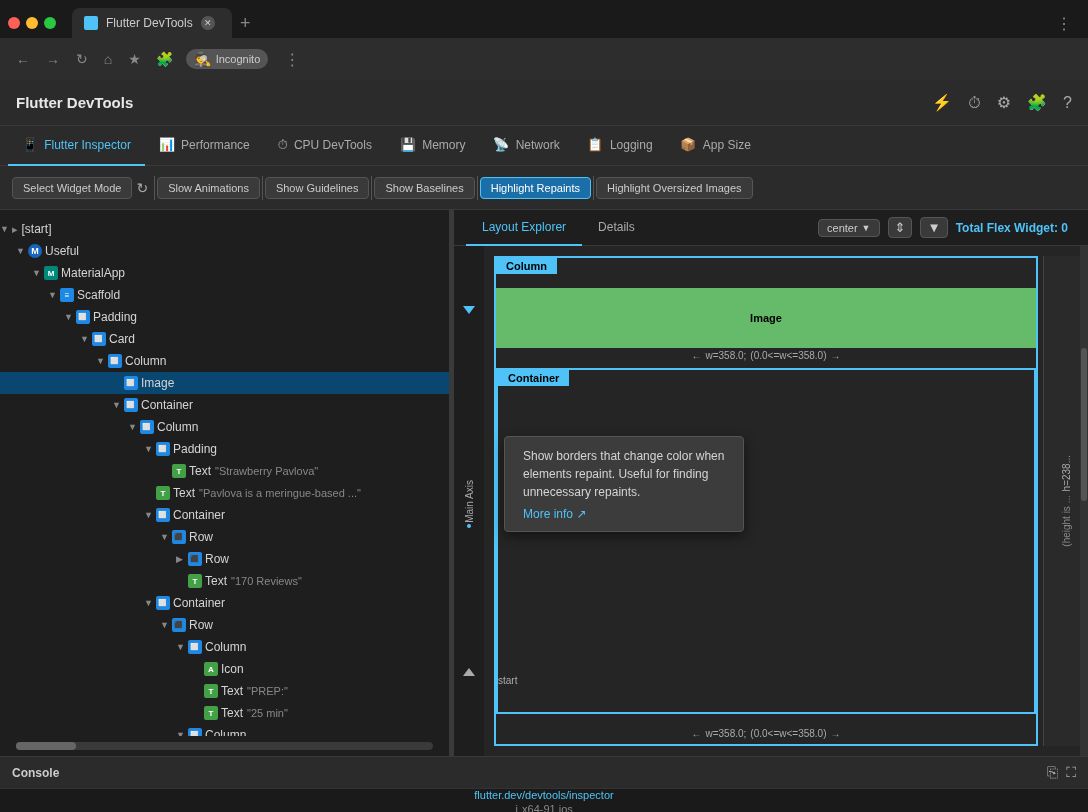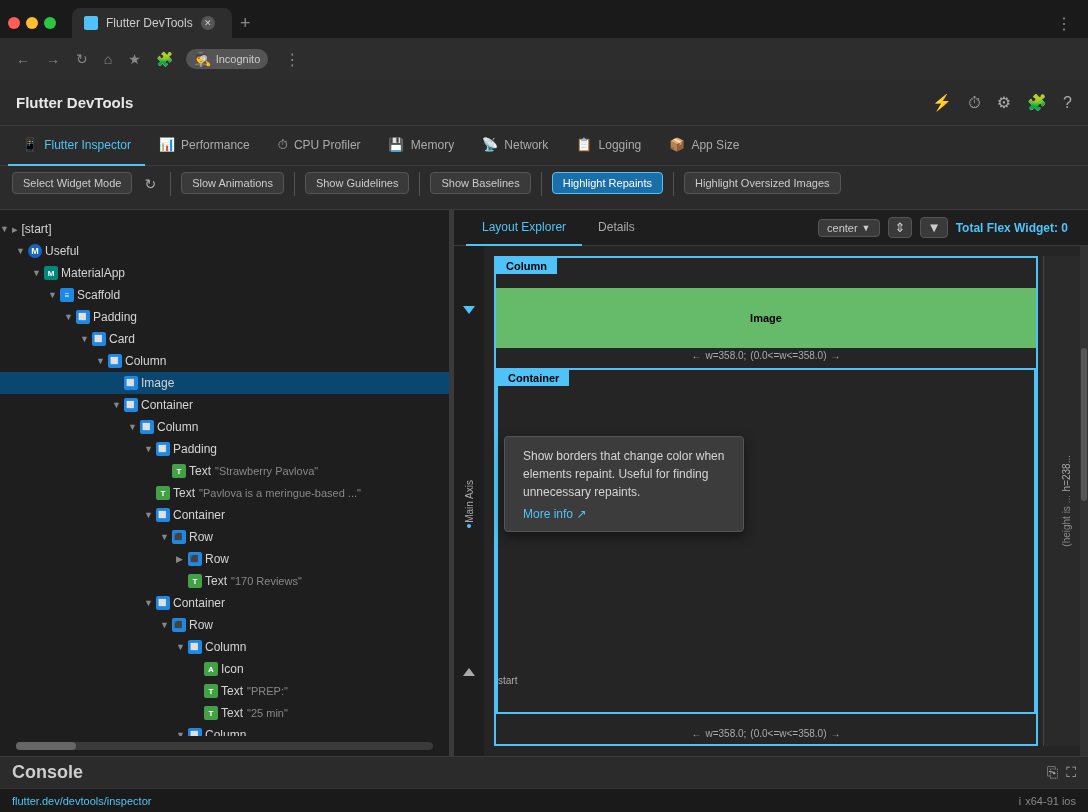--- a/index.html
+++ b/index.html
@@ -25,21 +25,21 @@
     .header-icons { display: flex; gap: 16px; align-items: center; }
     .header-icon-btn { background: none; border: none; color: #aaa; cursor: pointer; font-size: 16px; }
 
     
     .main-tabs { background: #2b2b2b; display: flex; align-items: center; border-bottom: 1px solid #3a3a3a; height: 40px; padding: 0 8px; }
     .main-tab { padding: 0 14px; height: 40px; display: flex; align-items: center; gap: 6px; cursor: pointer; font-size: 12px; color: #aaa; border-bottom: 2px solid transparent; white-space: nowrap; }
     .main-tab.active { color: #4fc3f7; border-bottom-color: #4fc3f7; }
     .main-tab-icon { font-size: 13px; }
 
     
-    .inspector-toolbar { background: #2b2b2b; display: flex; align-items: flex-start; padding: 6px 12px; gap: 8px; border-bottom: 1px solid #3a3a3a; height: 44px; flex-wrap: nowrap; overflow: hidden; }
+    .inspector-toolbar { background: #2b2b2b; display: flex; align-items: center; padding: 6px 12px; border-bottom: 1px solid #3a3a3a; height: 44px; flex-wrap: nowrap; overflow: hidden; }
     .toolbar-btn { background: #3a3a3a; border: 1px solid #555; border-radius: 4px; color: #ccc; padding: 4px 10px; font-size: 11px; cursor: pointer; display: flex; align-items: center; gap: 5px; white-space: nowrap; }
     .toolbar-btn.active { background: #1a6fa8; border-color: #4fc3f7; color: #fff; }
     .toolbar-separator { width: 1px; background: #555; height: 24px; margin: 0 2px; }
     .refresh-btn { background: none; border: none; color: #aaa; cursor: pointer; font-size: 14px; padding: 4px; }
 
     
     .main-content { display: flex; flex: 1; overflow: hidden; }
 
     
     .tree-panel { width: 450px; background: #1e1e1e; border-right: 1px solid #3a3a3a; display: flex; flex-direction: column; overflow: hidden; }
@@ -72,26 +72,26 @@
     
     .layout-area { flex: 1; overflow: hidden; position: relative; background: #252525; }
 
     
     .tooltip { position: absolute; background: #3c3c3c; border: 1px solid #555; border-radius: 4px; padding: 10px 18px; z-index: 100; width: 240px; box-shadow: 0 4px 12px rgba(0,0,0,0.5); }
     .tooltip-text { color: #d4d4d4; font-size: 12px; line-height: 1.5; }
     .tooltip-link { color: #4fc3f7; font-size: 12px; display: block; margin-top: 6px; cursor: pointer; }
 
     
     .console-bar { background: #2b2b2b; border-top: 1px solid #3a3a3a; display: flex; align-items: center; justify-content: space-between; padding: 0 12px; height: 32px; }
-    .console-label { font-size: 18px; color: #ccc; font-weight: 600; }
+    .console-label { font-size: 12px; color: #ccc; font-weight: 600; }
     .console-icons { display: flex; gap: 8px; }
     .console-icon-btn { background: none; border: none; color: #aaa; cursor: pointer; font-size: 14px; }
 
     
-    .status-bar { background: #1a1a1a; display: flex; align-items: center; justify-content: space-between; padding: 0 12px; height: 24px; border-top: 1px solid #333; }
+    .status-bar { background: #1a1a1a; display: flex; align-items: center; justify-content: space-between; padding: 0 12px; height: 24px; border-top: 1px solid #333; flex-direction: column; }
     .status-link { color: #4fc3f7; font-size: 11px; cursor: pointer; text-decoration: none; }
     .status-right { color: #888; font-size: 11px; display: flex; align-items: center; gap: 4px; }
 
     
     .splitter { width: 4px; background: #3a3a3a; cursor: col-resize; flex-shrink: 0; }
 
     
     .tree-hscroll { height: 8px; background: #3a3a3a; margin: 2px 8px; border-radius: 4px; }
     .tree-hscroll-thumb { height: 8px; width: 60px; background: #666; border-radius: 4px; }
 
@@ -158,21 +158,21 @@
     <div class="main-tab active">
       <span class="main-tab-icon">📱</span>
       <span>Flutter Inspector</span>
     </div>
     <div class="main-tab">
       <span class="main-tab-icon">📊</span>
       <span>Performance</span>
     </div>
     <div class="main-tab">
       <span class="main-tab-icon">⏱</span>
-      <span>CPU Profiler</span>
+      <span>CPU DevTools</span>
     </div>
     <div class="main-tab">
       <span class="main-tab-icon">💾</span>
       <span>Memory</span>
     </div>
     <div class="main-tab">
       <span class="main-tab-icon">📡</span>
       <span>Network</span>
     </div>
     <div class="main-tab">

